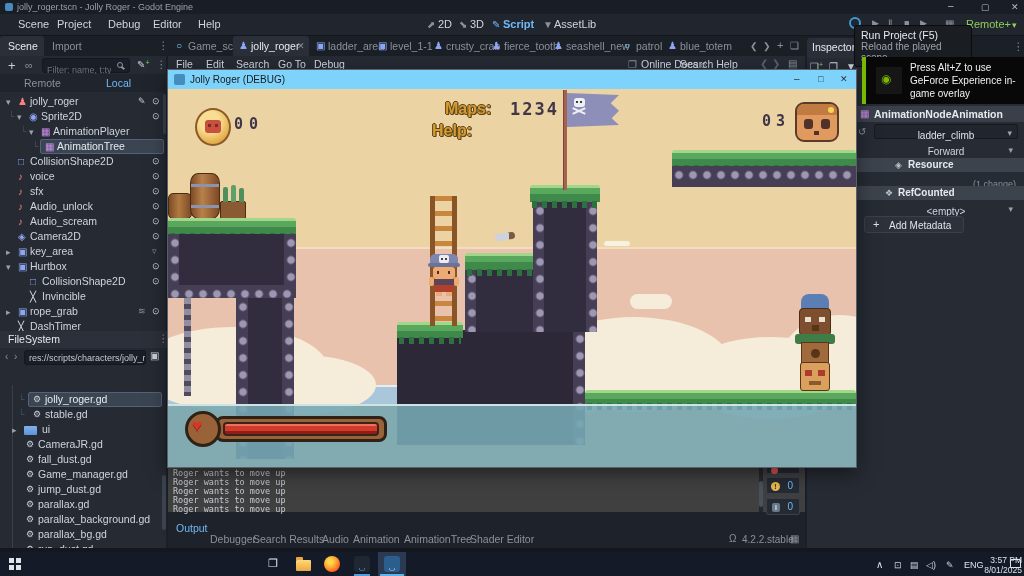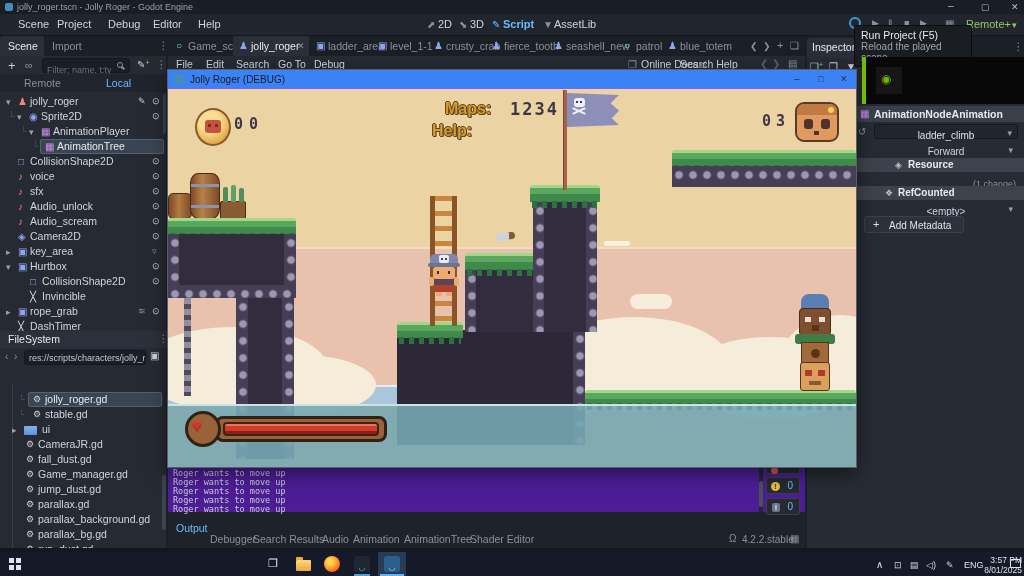--- a/index.html
+++ b/index.html
@@ -268,21 +268,21 @@
   <span class="a f105" style="left:278px;top:58px">Go To</span>
   <span class="a f105" style="left:314px;top:58px">Debug</span>
   <span class="a f10 dim" style="left:628px;top:59px">❐</span>
   <span class="a f105" style="left:641px;top:58px">Online Docs</span>
   <span class="a f10 dim" style="left:700px;top:59px">☌</span>
   <span class="a f105" style="left:680px;top:58px">Search Help</span>
   <span class="a f10" style="left:760px;top:58px;color:#596070">❮</span>
   <span class="a f10" style="left:772px;top:58px;color:#596070">❯</span>
   <span class="a f10 dim" style="left:788px;top:58px">▤</span>
 
-  <div class="a" style="left:168px;top:467px;width:637px;height:45px;background:#4c1d95">
+  <div class="a" style="left:168px;top:467px;width:637px;height:45px;background:#404040">
     <div class="mono" style="position:absolute;left:5px;top:2px;font-size:8.5px;line-height:9px;color:#c6ccd4">
       <div>Roger wants to move up</div>
       <div>Roger wants to move up</div>
       <div>Roger wants to move up</div>
       <div>Roger wants to move up</div>
       <div>Roger wants to move up</div>
     </div>
     <div class="a" style="left:591px;top:0;width:4px;height:45px;background:#232830"></div>
     <div class="a" style="left:591px;top:14px;width:4px;height:26px;background:#4a515c;border-radius:2px"></div>
   </div>
@@ -334,21 +334,21 @@
     </div>
   <div class="a" style="left:874px;top:201px;width:144px;height:14px;text-align:center"><span class="f10" style="color:#cfd5de;line-height:14px">&lt;empty&gt;</span><span class="chev" style="position:absolute;right:5px;top:3px">▾</span></div>
   <div class="a" style="left:864px;top:216px;width:100px;height:17px;background:#2c313b;border:1px solid #3a404c;border-radius:3px">
       <span class="f11" style="position:absolute;left:8px;top:1px;color:#dfe3ea">+</span>
       <span class="f10" style="position:absolute;left:24px;top:3px;color:#dfe3ea">Add Metadata</span>
     </div>
 
   <div class="a" style="left:0;top:548px;width:1024px;height:4px;background:#14171d"></div>
 
   <div class="a" style="left:168px;top:70px;width:688px;height:397px;outline:1px solid #5a6069;box-shadow:0 6px 18px rgba(0,0,0,.5);z-index:5">
-    <div class="a" style="left:0;top:0;width:688px;height:25px;background:#3b82f6;border-bottom:7px solid #8b5cf6">
+    <div class="a" style="left:0;top:0;width:688px;height:25px;background:#7dd3fc;border-bottom:4px solid #8b5cf6">
       <span class="a" style="left:6px;top:4px;width:11px;height:11px;background:#478cbf;border-radius:2px"></span>
       <span class="a f10" style="left:22px;top:4px;color:#1a1a1a">Jolly Roger (DEBUG)</span>
       <span class="a f10" style="left:626px;top:3px;color:#333">–</span>
       <span class="a f9" style="left:650px;top:4px;color:#333">□</span>
       <span class="a f9" style="left:672px;top:4px;color:#333">✕</span>
     </div>
     <div class="a" style="left:0;top:19px;width:688px;height:378px;background:#ecd3a4;overflow:hidden">
 
       <div class="a" style="left:0;top:158px;width:688px;height:2px;background:#f4dcc2"></div>
       <div class="a" style="left:0;top:160px;width:688px;height:136px;background:#e9c2ad"></div>
@@ -484,20 +484,21 @@
 
   <div class="a" style="left:854px;top:25px;width:118px;background:#1a1d22;border:1px solid #0a0c0e;border-radius:3px;padding:3px 6px;z-index:8">
     <div class="f105 lit">Run Project (F5)</div>
     <div class="f10" style="color:#9aa3ad">Reload the played scene.</div>
   </div>
 
   <div class="a" style="left:862px;top:57px;width:162px;height:47px;background:#080808;border-left:4px solid #76b900;z-index:9">
     <div style="position:absolute;left:10px;top:10px;width:26px;height:27px;background:#161616">
         <span style="position:absolute;left:5px;top:5px;font-size:12px;color:#76b900">◉</span>
       </div>
+    <div class="f10" style="position:absolute;left:44px;top:4px;width:112px;color:#f0f0f0;line-height:13px">Press Alt+Z to use GeForce Experience in-game overlay</div>
   </div>
 
   <div class="a" style="left:0;top:552px;width:1024px;height:24px;background:#141a27;z-index:10"></div>
   <div class="a" style="left:9px;top:558px;width:12px;height:12px;background:#dfe3ea;z-index:11;background-image:linear-gradient(90deg,rgba(0,0,0,0) 5px,#141a27 5px 7px,rgba(0,0,0,0) 7px),linear-gradient(180deg,rgba(0,0,0,0) 5px,#141a27 5px 7px,rgba(0,0,0,0) 7px)"></div>
   <span class="a" style="left:268px;top:557px;z-index:11;font-size:11px;color:#dfe3ea">❐</span>
   <div class="a" style="left:296px;top:560px;width:15px;height:11px;background:linear-gradient(#ffd97a,#eda73f);border-radius:1px;z-index:11">
       <div style="position:absolute;top:-3px;left:0;width:7px;height:3px;background:#eda73f;border-radius:1px 1px 0 0"></div>
     </div>
   <div class="a" style="left:324px;top:556px;width:16px;height:16px;border-radius:50%;background:radial-gradient(circle at 38% 35%,#ffd54a 0 18%,#ff9a2e 48%,#ff5722 75%,#e64a19 100%);z-index:11"></div>
   <div class="a" style="left:354px;top:556px;width:16px;height:16px;background:#1f2733;border-radius:3px;z-index:11;text-align:center"><span style="color:#6fb7e8;font-size:8px;line-height:16px">◡</span></div>

